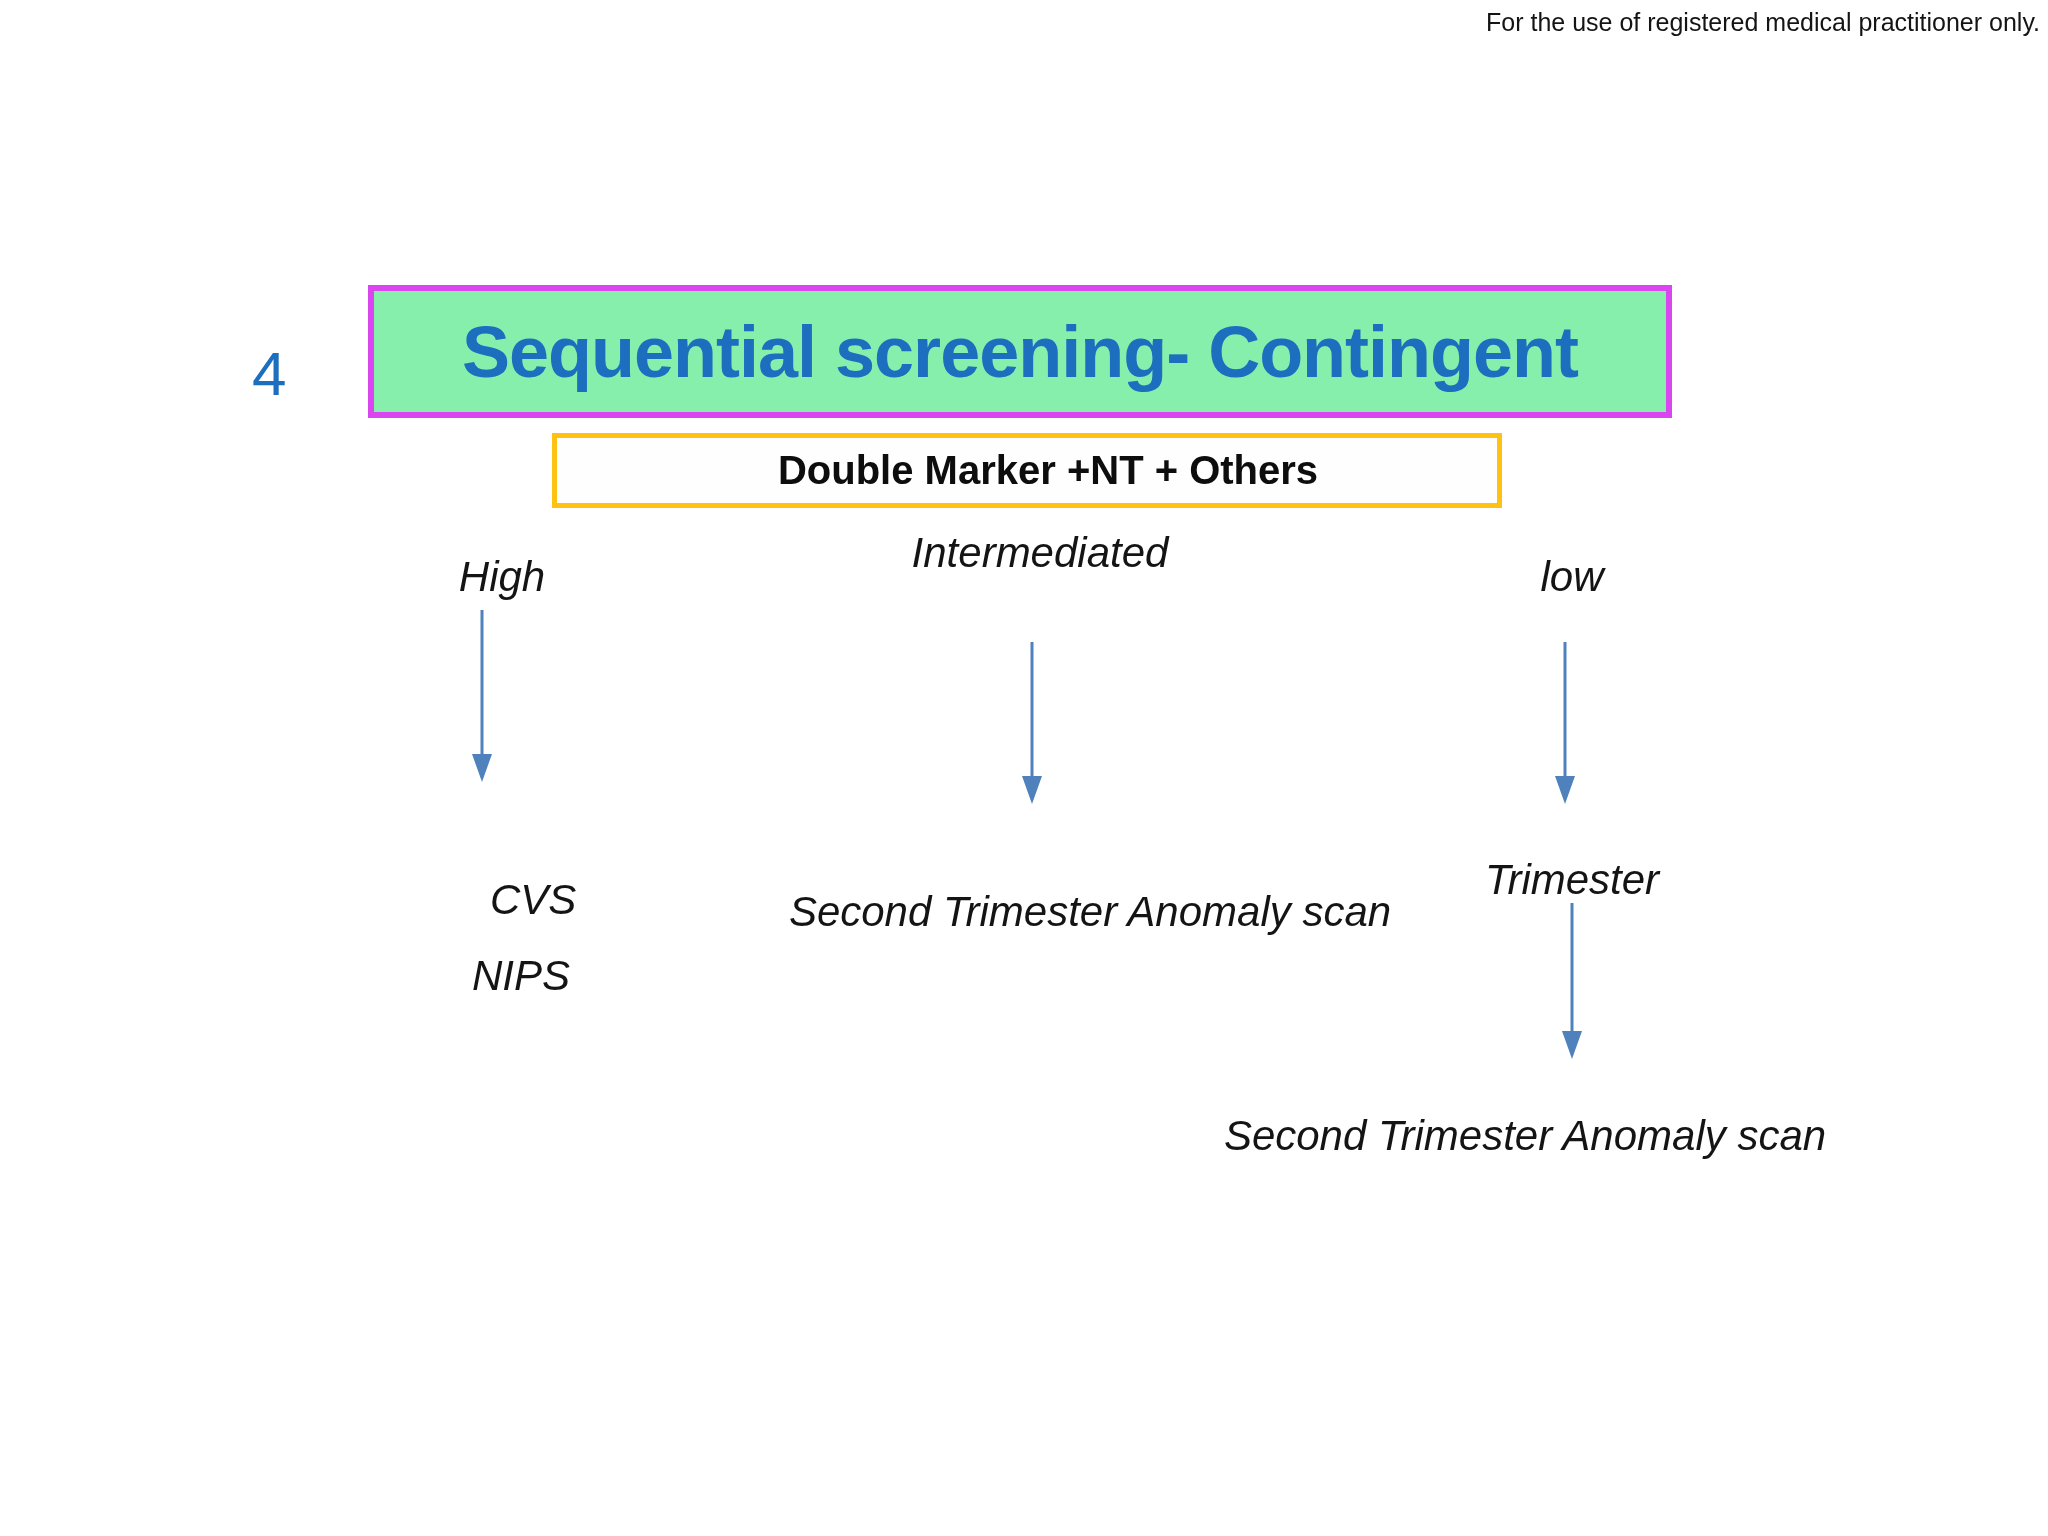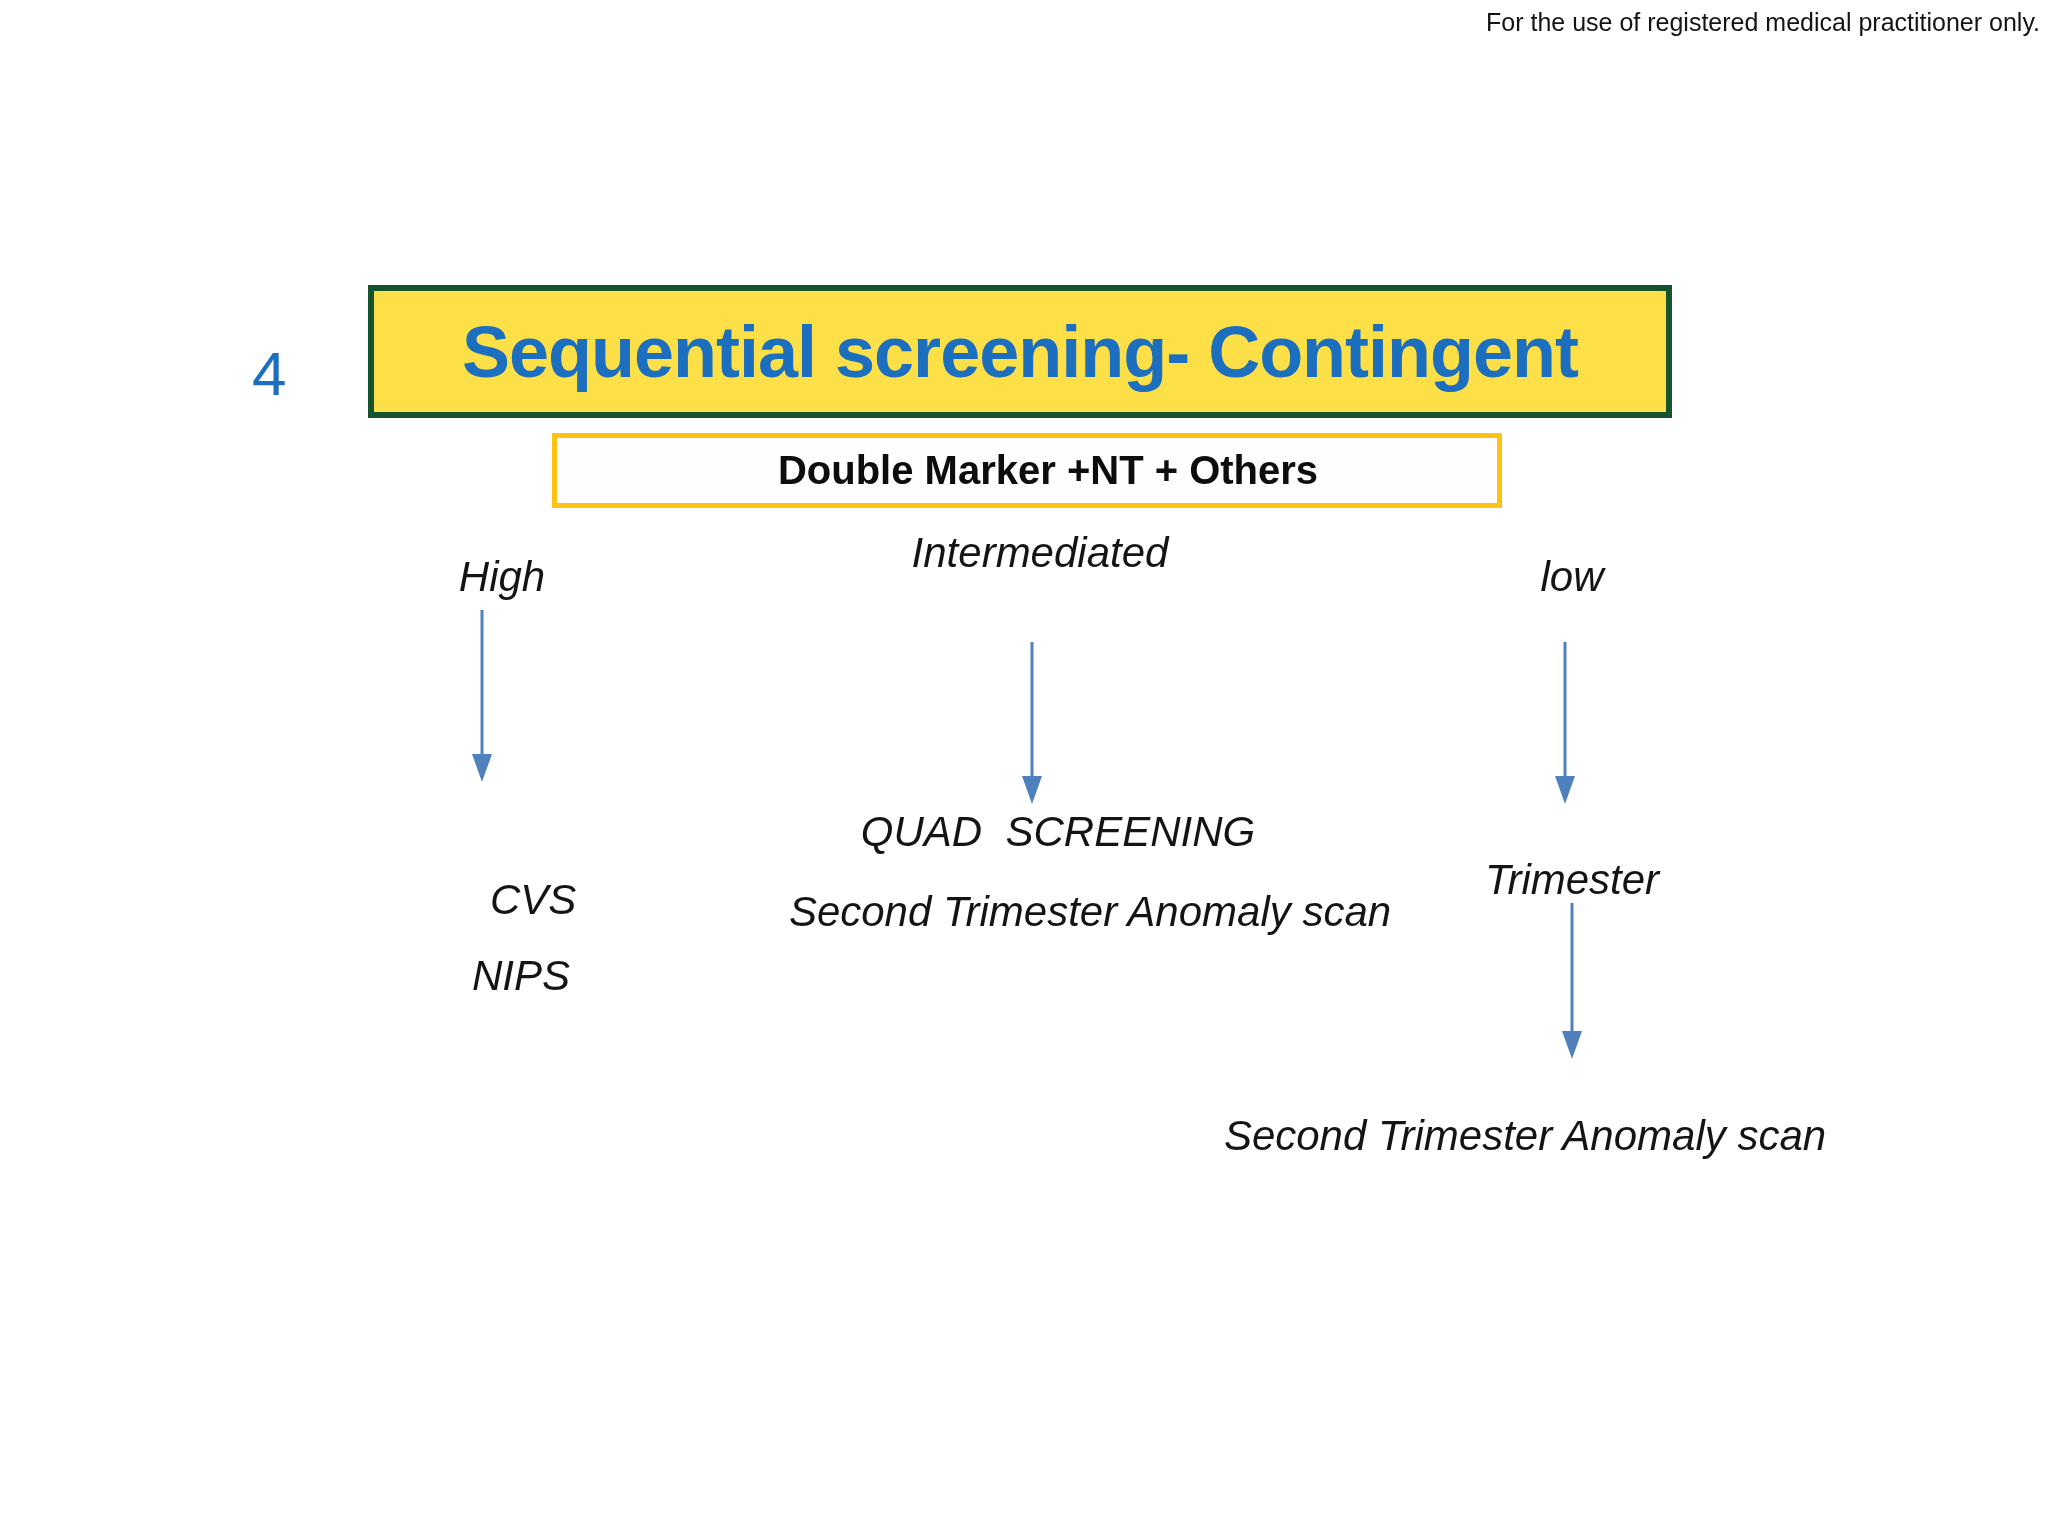--- a/index.html
+++ b/index.html
@@ -35,22 +35,22 @@
     top: 338px;
     font-size: 62px;
     color: #1C6EBE;
   }
   .main-box {
     position: absolute;
     left: 368px;
     top: 285px;
     width: 1292px;
     height: 121px;
-    border: 6px solid #14532d;
-    background: #fde047;
+    border: 6px solid #d946ef;
+    background: #86efac;
     display: flex;
     align-items: center;
     justify-content: center;
   }
   .main-box span {
     font-size: 72px;
     font-weight: bold;
     letter-spacing: -1px;
     color: #1C6EBE;
     white-space: nowrap;
@@ -116,21 +116,20 @@
   </svg>
   <svg class="arrow-svg" style="left:1550px; top:642px;" width="30" height="162" viewBox="0 0 30 162">
     <line x1="15" y1="0" x2="15" y2="136" stroke="#4F81BD" stroke-width="3"></line>
     <polygon points="5,134 25,134 15,162" fill="#4F81BD"></polygon>
   </svg>
   <svg class="arrow-svg" style="left:1557px; top:903px;" width="30" height="156" viewBox="0 0 30 156">
     <line x1="15" y1="0" x2="15" y2="130" stroke="#4F81BD" stroke-width="3"></line>
     <polygon points="5,128 25,128 15,156" fill="#4F81BD"></polygon>
   </svg>
 
-  <div class="flow-label centered" style="left:1058px; top:808px;">QUAD  SCREENING</div>
   <div class="flow-label centered" style="left:1090px; top:888px;">Second Trimester Anomaly scan</div>
 
   <div class="flow-label" style="left:472px; top:876px;margin-left:18px;">CVS</div>
   <div class="flow-label" style="left:472px; top:952px;">NIPS</div>
 
   <div class="flow-label centered" style="left:1572px; top:856px;">Trimester</div>
   <div class="flow-label centered" style="left:1525px; top:1112px;">Second Trimester Anomaly scan</div>
 
 </div>
 

